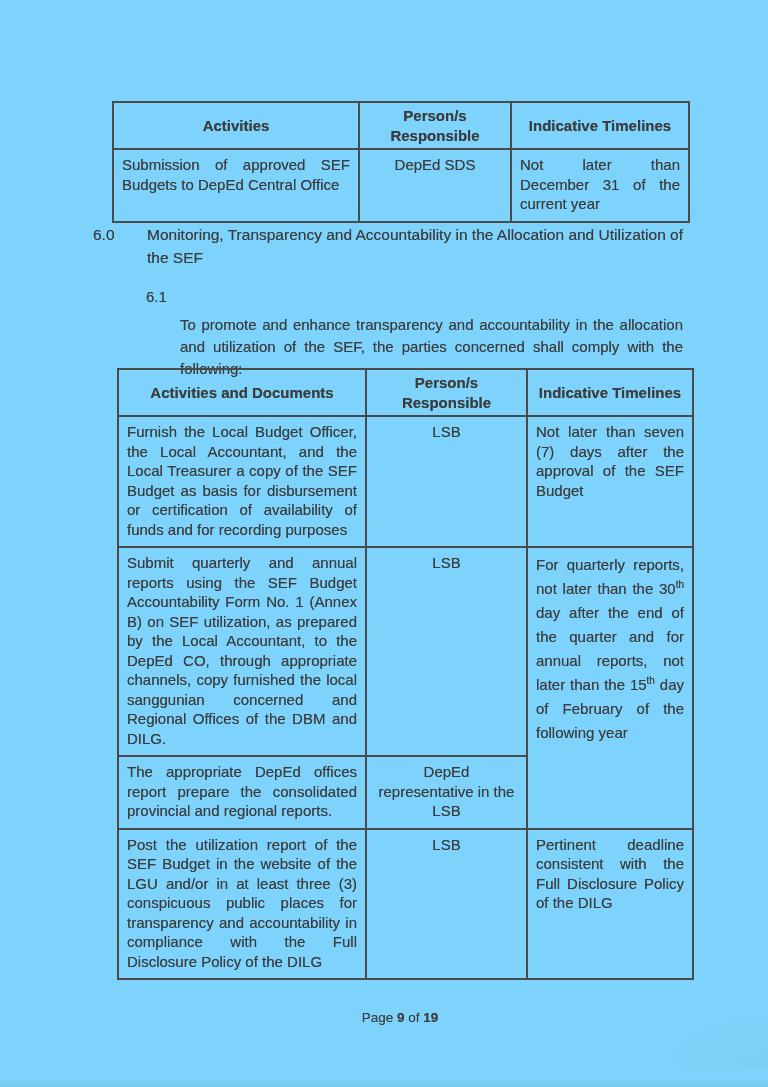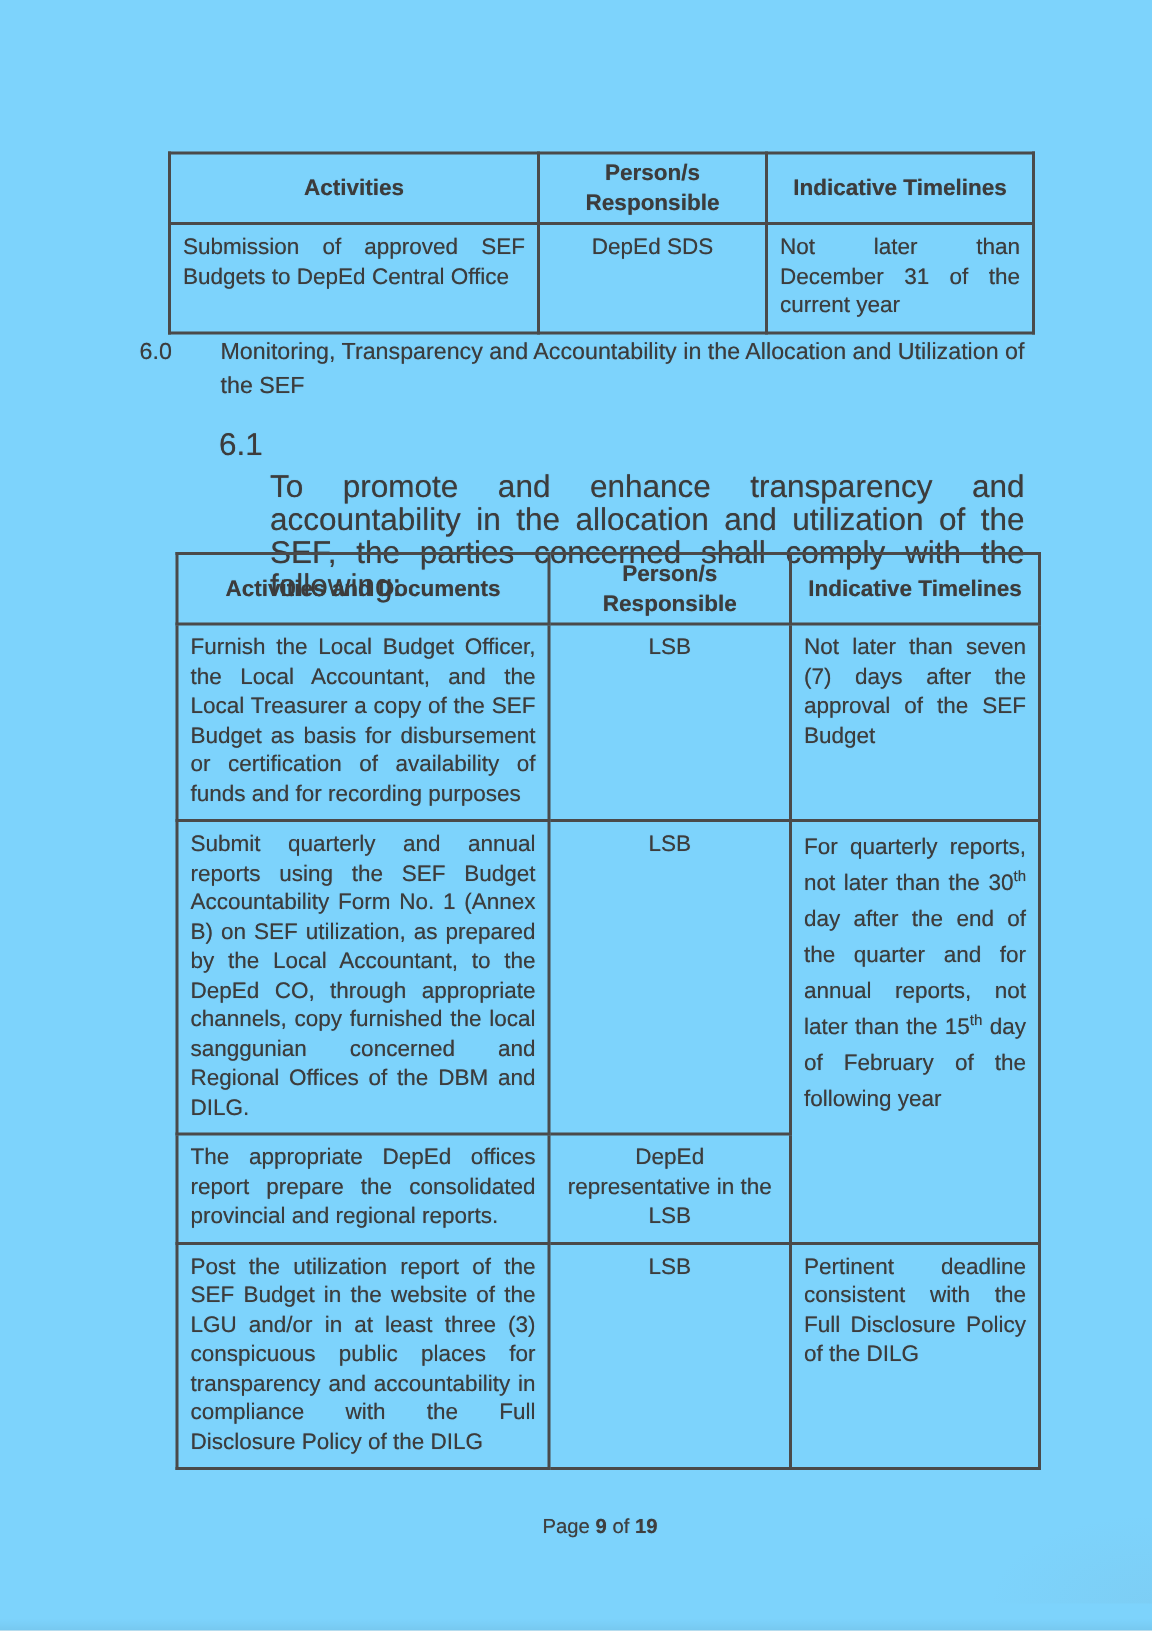--- a/index.html
+++ b/index.html
@@ -48,21 +48,21 @@
   
   .h60 {
     position: absolute; left: 93px; top: 224px; width: 590px;
     display: flex; font-size: 15.5px; font-weight: normal; line-height: 22.5px;
   }
   .h60 .num { flex: 0 0 54px; }
   .h60 .ttl { flex: 1; text-align: justify; }
 
   .clause {
     position: absolute; left: 146px; width: 537px;
-    display: flex; font-size: 21px; line-height: 22px;
+    display: flex; font-size: 15px; line-height: 22px;
   }
   .clause .num { flex: 0 0 34px; }
   .clause .txt { flex: 1; text-align: justify; margin-top: 28px; }
   .c61 { top: 286px; }
   .c62 { top: 954px; }
 
   
   .page-footer {
     position: absolute; left: 16px; top: 1010px; width: 768px;
     text-align: center; font-size: 13.5px; color: #3f3f3f;

